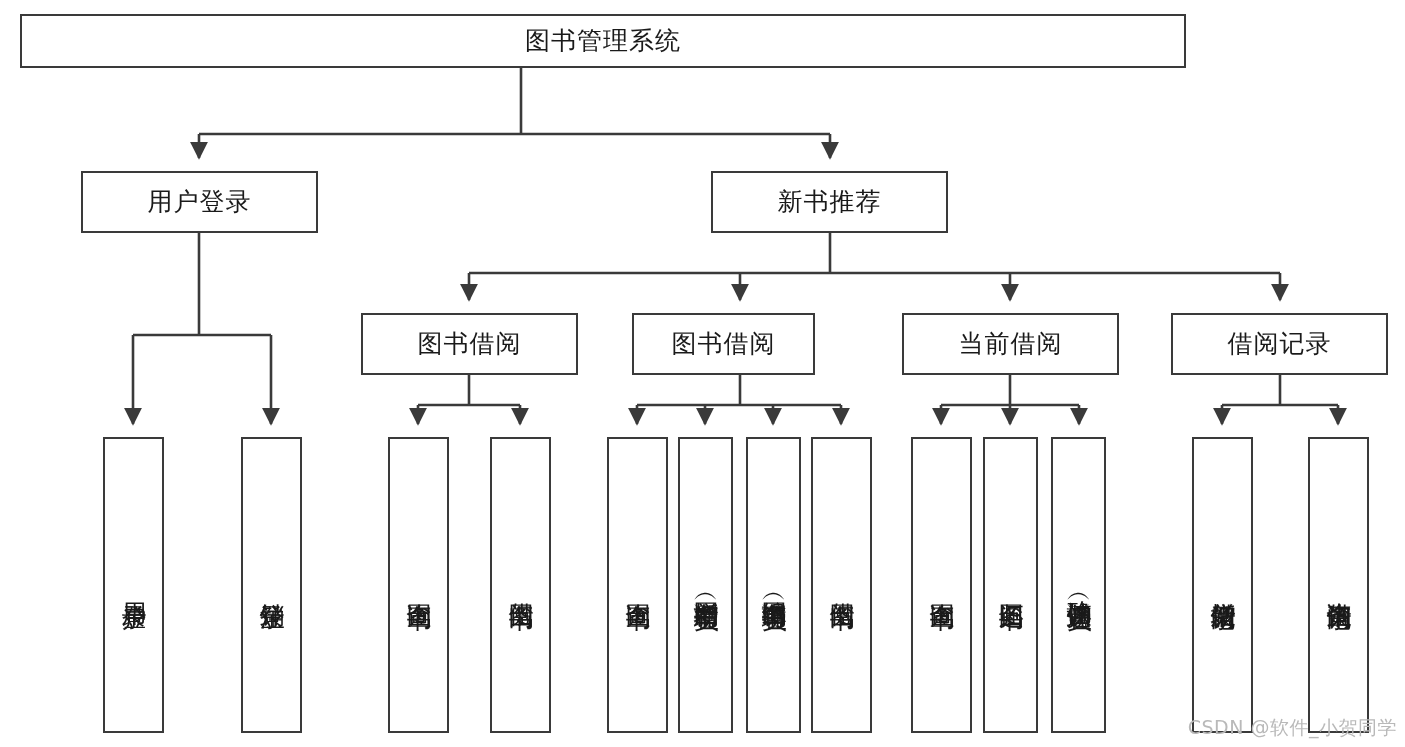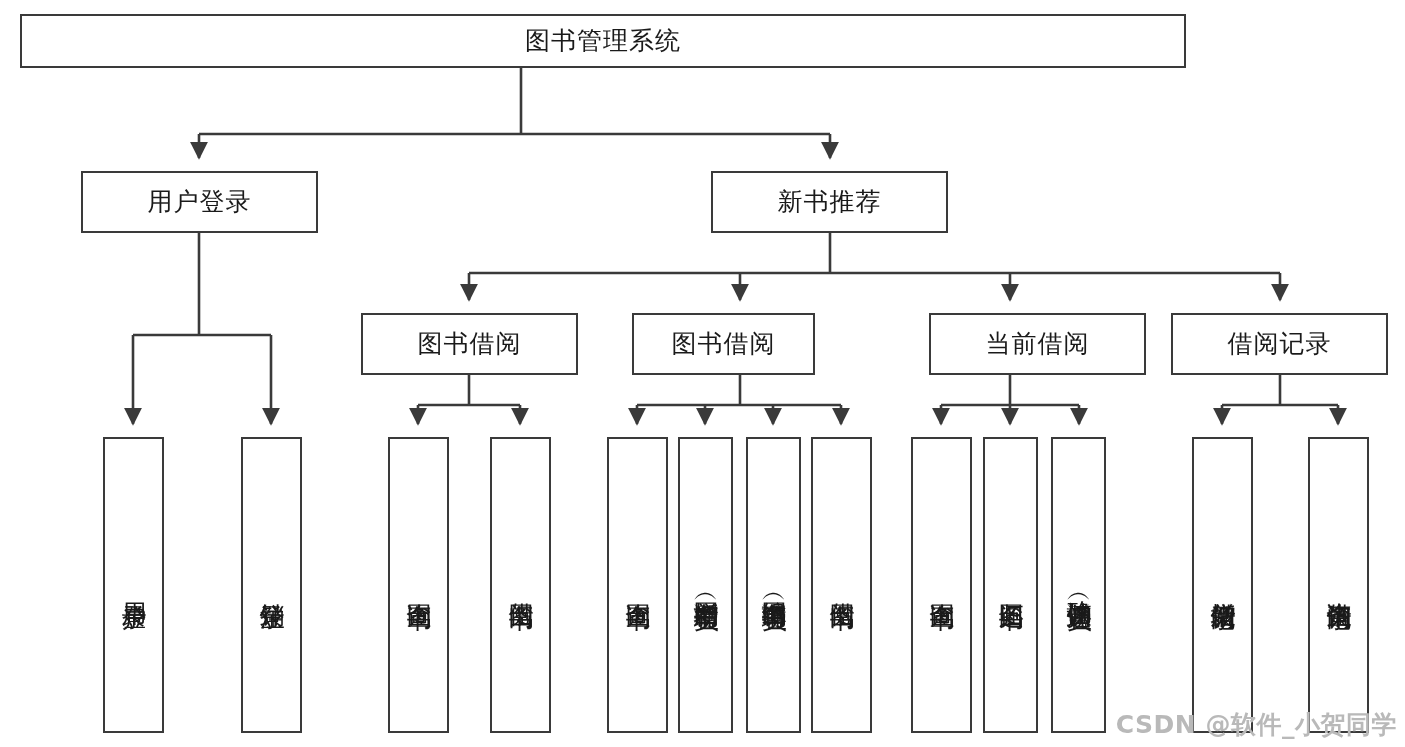--- a/index.html
+++ b/index.html
@@ -52,25 +52,24 @@
   }
   .node-v .vtext {
     writing-mode: vertical-rl;
     text-orientation: upright;
     display: block;
   }
   #watermark {
     position: absolute;
     right: 8px;
     bottom: 6px;
-    font-size: 25px;
+    font-size: 19px;
     color: #b9b9b9;
     letter-spacing: 0.5px;
     white-space: nowrap;
-    font-weight: bold;
   }
 </style>
 </head>
 <body>
 
 <div id="canvas">
 
   <svg id="wires" viewBox="0 0 1405 747" xmlns="http://www.w3.org/2000/svg">
     <defs>
       <marker id="arrow" viewBox="0 0 10 10" refX="9" refY="5" markerWidth="7" markerHeight="7" orient="auto-start-reverse">
@@ -134,21 +133,21 @@
   </div>
 
   <div class="node node-h" style="left:361px; top:313px; width:217px; height:62px;">
     <span class="htext">图书借阅</span>
   </div>
 
   <div class="node node-h" style="left:632px; top:313px; width:183px; height:62px;">
     <span class="htext">图书借阅</span>
   </div>
 
-  <div class="node node-h" style="left:902px; top:313px; width:217px; height:62px;margin-left:27px;">
+  <div class="node node-h" style="left:902px; top:313px; width:217px; height:62px;">
     <span class="htext">当前借阅</span>
   </div>
 
   <div class="node node-h" style="left:1171px; top:313px; width:217px; height:62px;">
     <span class="htext">借阅记录</span>
   </div>
 
   <div class="node node-v" style="left:103px; top:437px; width:61px; height:296px;">
     <span class="vtext">用户登录</span>
   </div>

